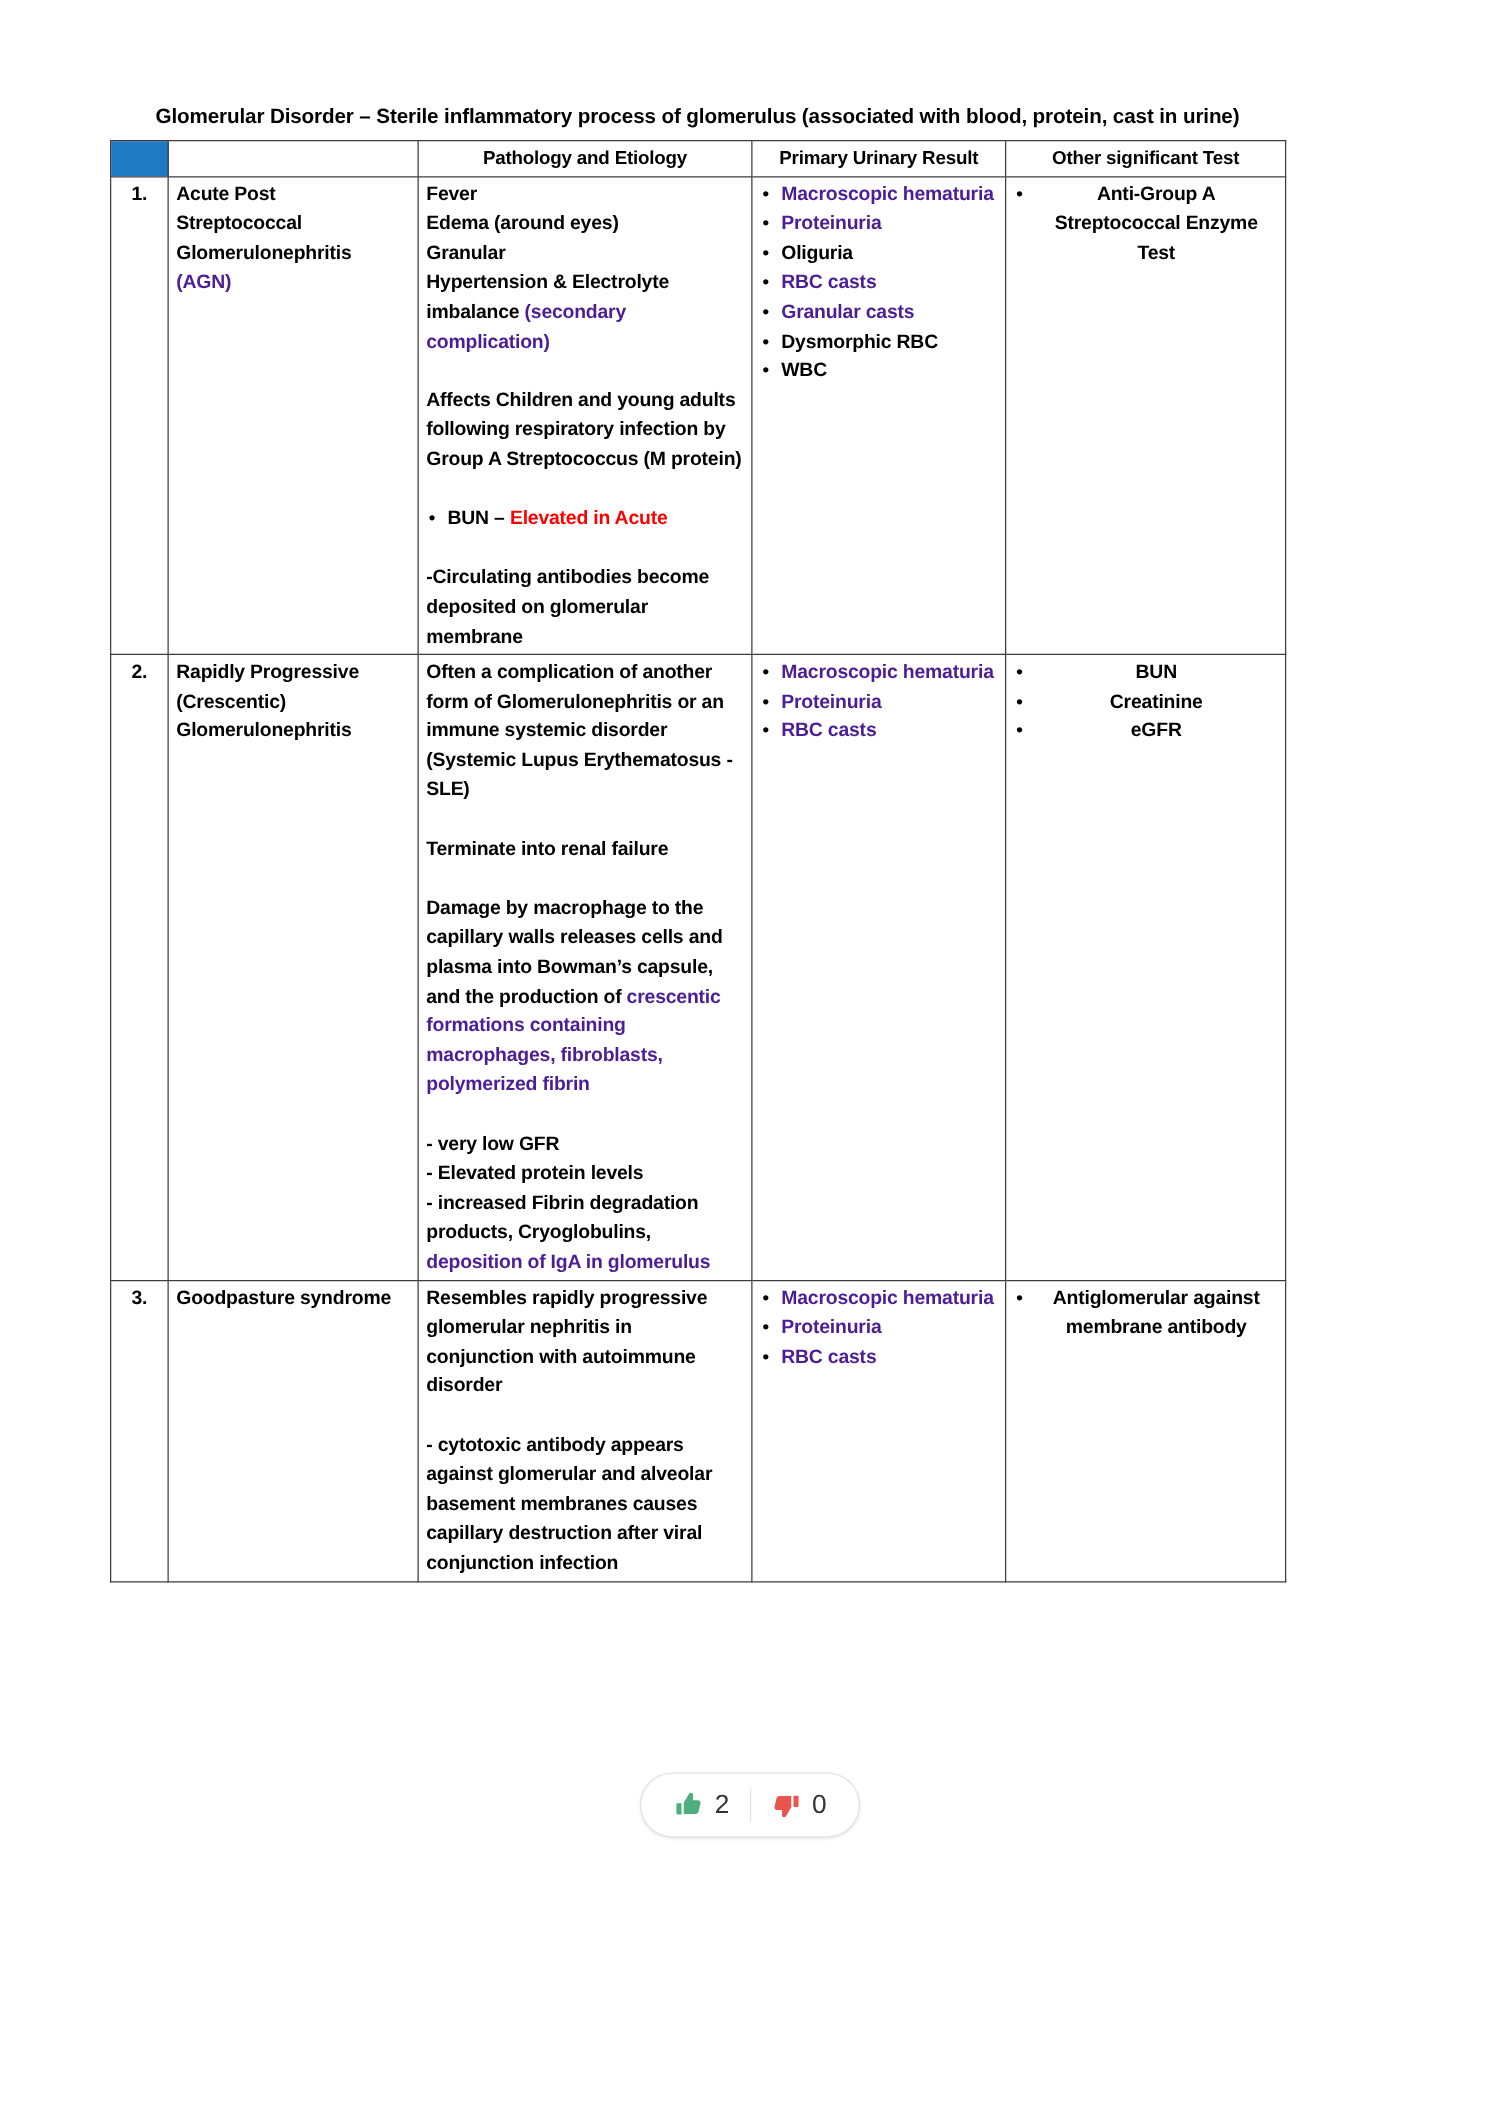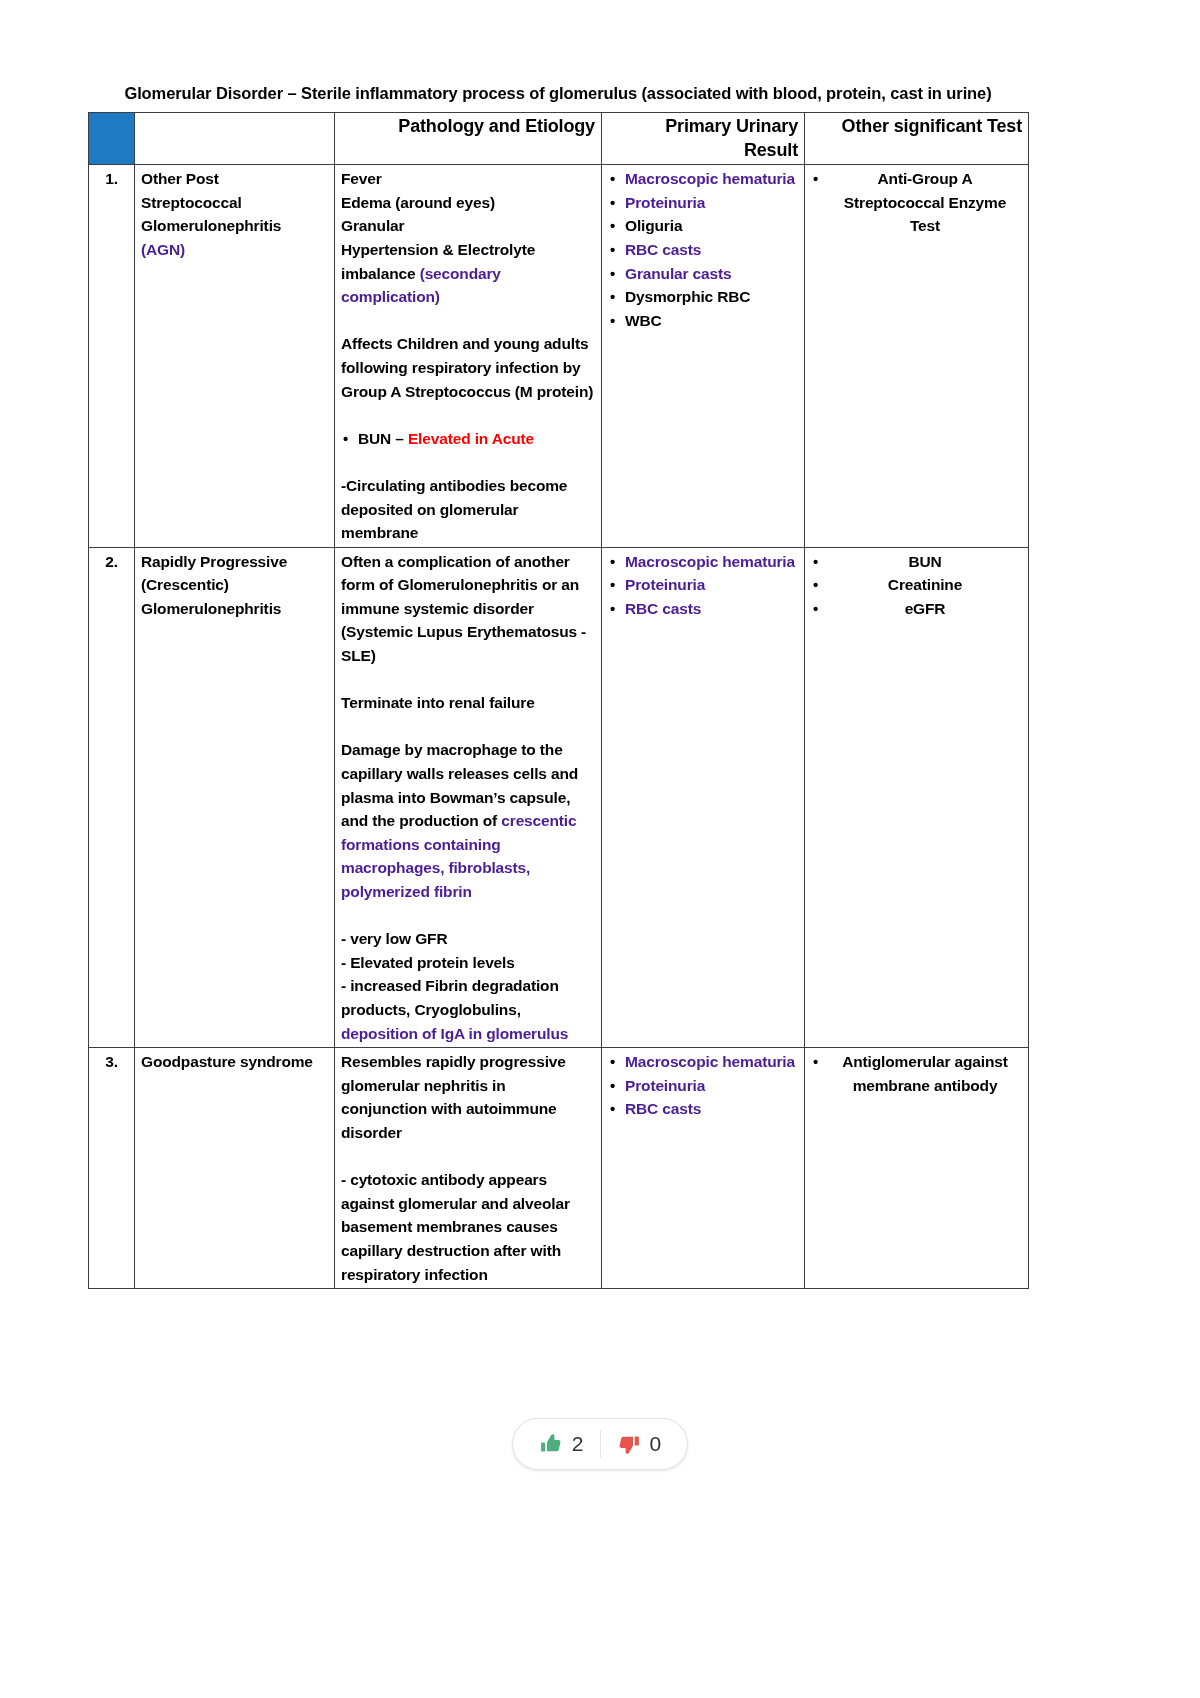--- a/index.html
+++ b/index.html
@@ -62,22 +62,21 @@
   .c-urine { width: 203px; }
   .c-other { width: 224px; text-align: center; }
 
   .hdr-blue {
     background: #1f7ac4;
     border: 1.2px solid #3c3c46 !important;
   }
   .hdr td { text-align: center; }
   .hdr .c-path, .hdr .c-urine, .hdr .c-other {
     font-weight: bold;
-    font-size: 18px;
-    text-align: right;
+    font-size: 15px;
   }
   .blue { color: #4c1d95; }
   .green { color: #4c1d95; }
   .red { color: #ff0000; text-align: right; }
   .blk { color: #000000; }
 
   ul.b {
     list-style: none;
     margin: 0;
     padding: 0;
@@ -156,21 +155,21 @@
           <tr class="hdr">
             <td class="c-num hdr-blue"></td>
             <td class="c-name">&nbsp;</td>
             <td class="c-path">Pathology and Etiology</td>
             <td class="c-urine">Primary Urinary Result</td>
             <td class="c-other">Other significant Test</td>
           </tr>
           <tr>
             <td class="c-num">1.</td>
             <td class="c-name">
-              <div class="plain-line"><span class="blk">Other Post</span></div>
+              <div class="plain-line"><span class="blk">Acute Post</span></div>
               <div class="plain-line"><span class="blk">Streptococcal</span></div>
               <div class="plain-line"><span class="blk">Glomerulonephritis</span></div>
               <div class="plain-line"><span class="blue">(AGN)</span></div>
             </td>
             <td class="c-path">
               <div class="plain-line"><span class="blk">Fever</span></div>
               <div class="plain-line"><span class="blk">Edema (around eyes)</span></div>
               <div class="plain-line"><span class="blk">Granular</span></div>
               <div class="plain-line"><span class="blk">Hypertension &amp; Electrolyte imbalance </span><span class="blue">(secondary complication)</span></div>
               <div class="gap"></div>
@@ -233,21 +232,21 @@
             </td>
           </tr>
           <tr>
             <td class="c-num">3.</td>
             <td class="c-name">
               <div class="plain-line"><span class="blk">Goodpasture syndrome</span></div>
             </td>
             <td class="c-path">
               <div class="plain-line"><span class="blk">Resembles rapidly progressive glomerular nephritis in conjunction with autoimmune disorder</span></div>
               <div class="gap"></div>
-              <div class="plain-line"><span class="blk">- cytotoxic antibody appears against glomerular and alveolar basement membranes causes capillary destruction after with respiratory infection</span></div>
+              <div class="plain-line"><span class="blk">- cytotoxic antibody appears against glomerular and alveolar basement membranes causes capillary destruction after viral conjunction infection</span></div>
             </td>
             <td class="c-urine">
               <ul class="b">
                 <li><span class="blue">Macroscopic hematuria</span></li>
                 <li><span class="blue">Proteinuria</span></li>
                 <li><span class="blue">RBC casts</span></li>
               </ul>
             </td>
             <td class="c-other">
               <ul class="b">

